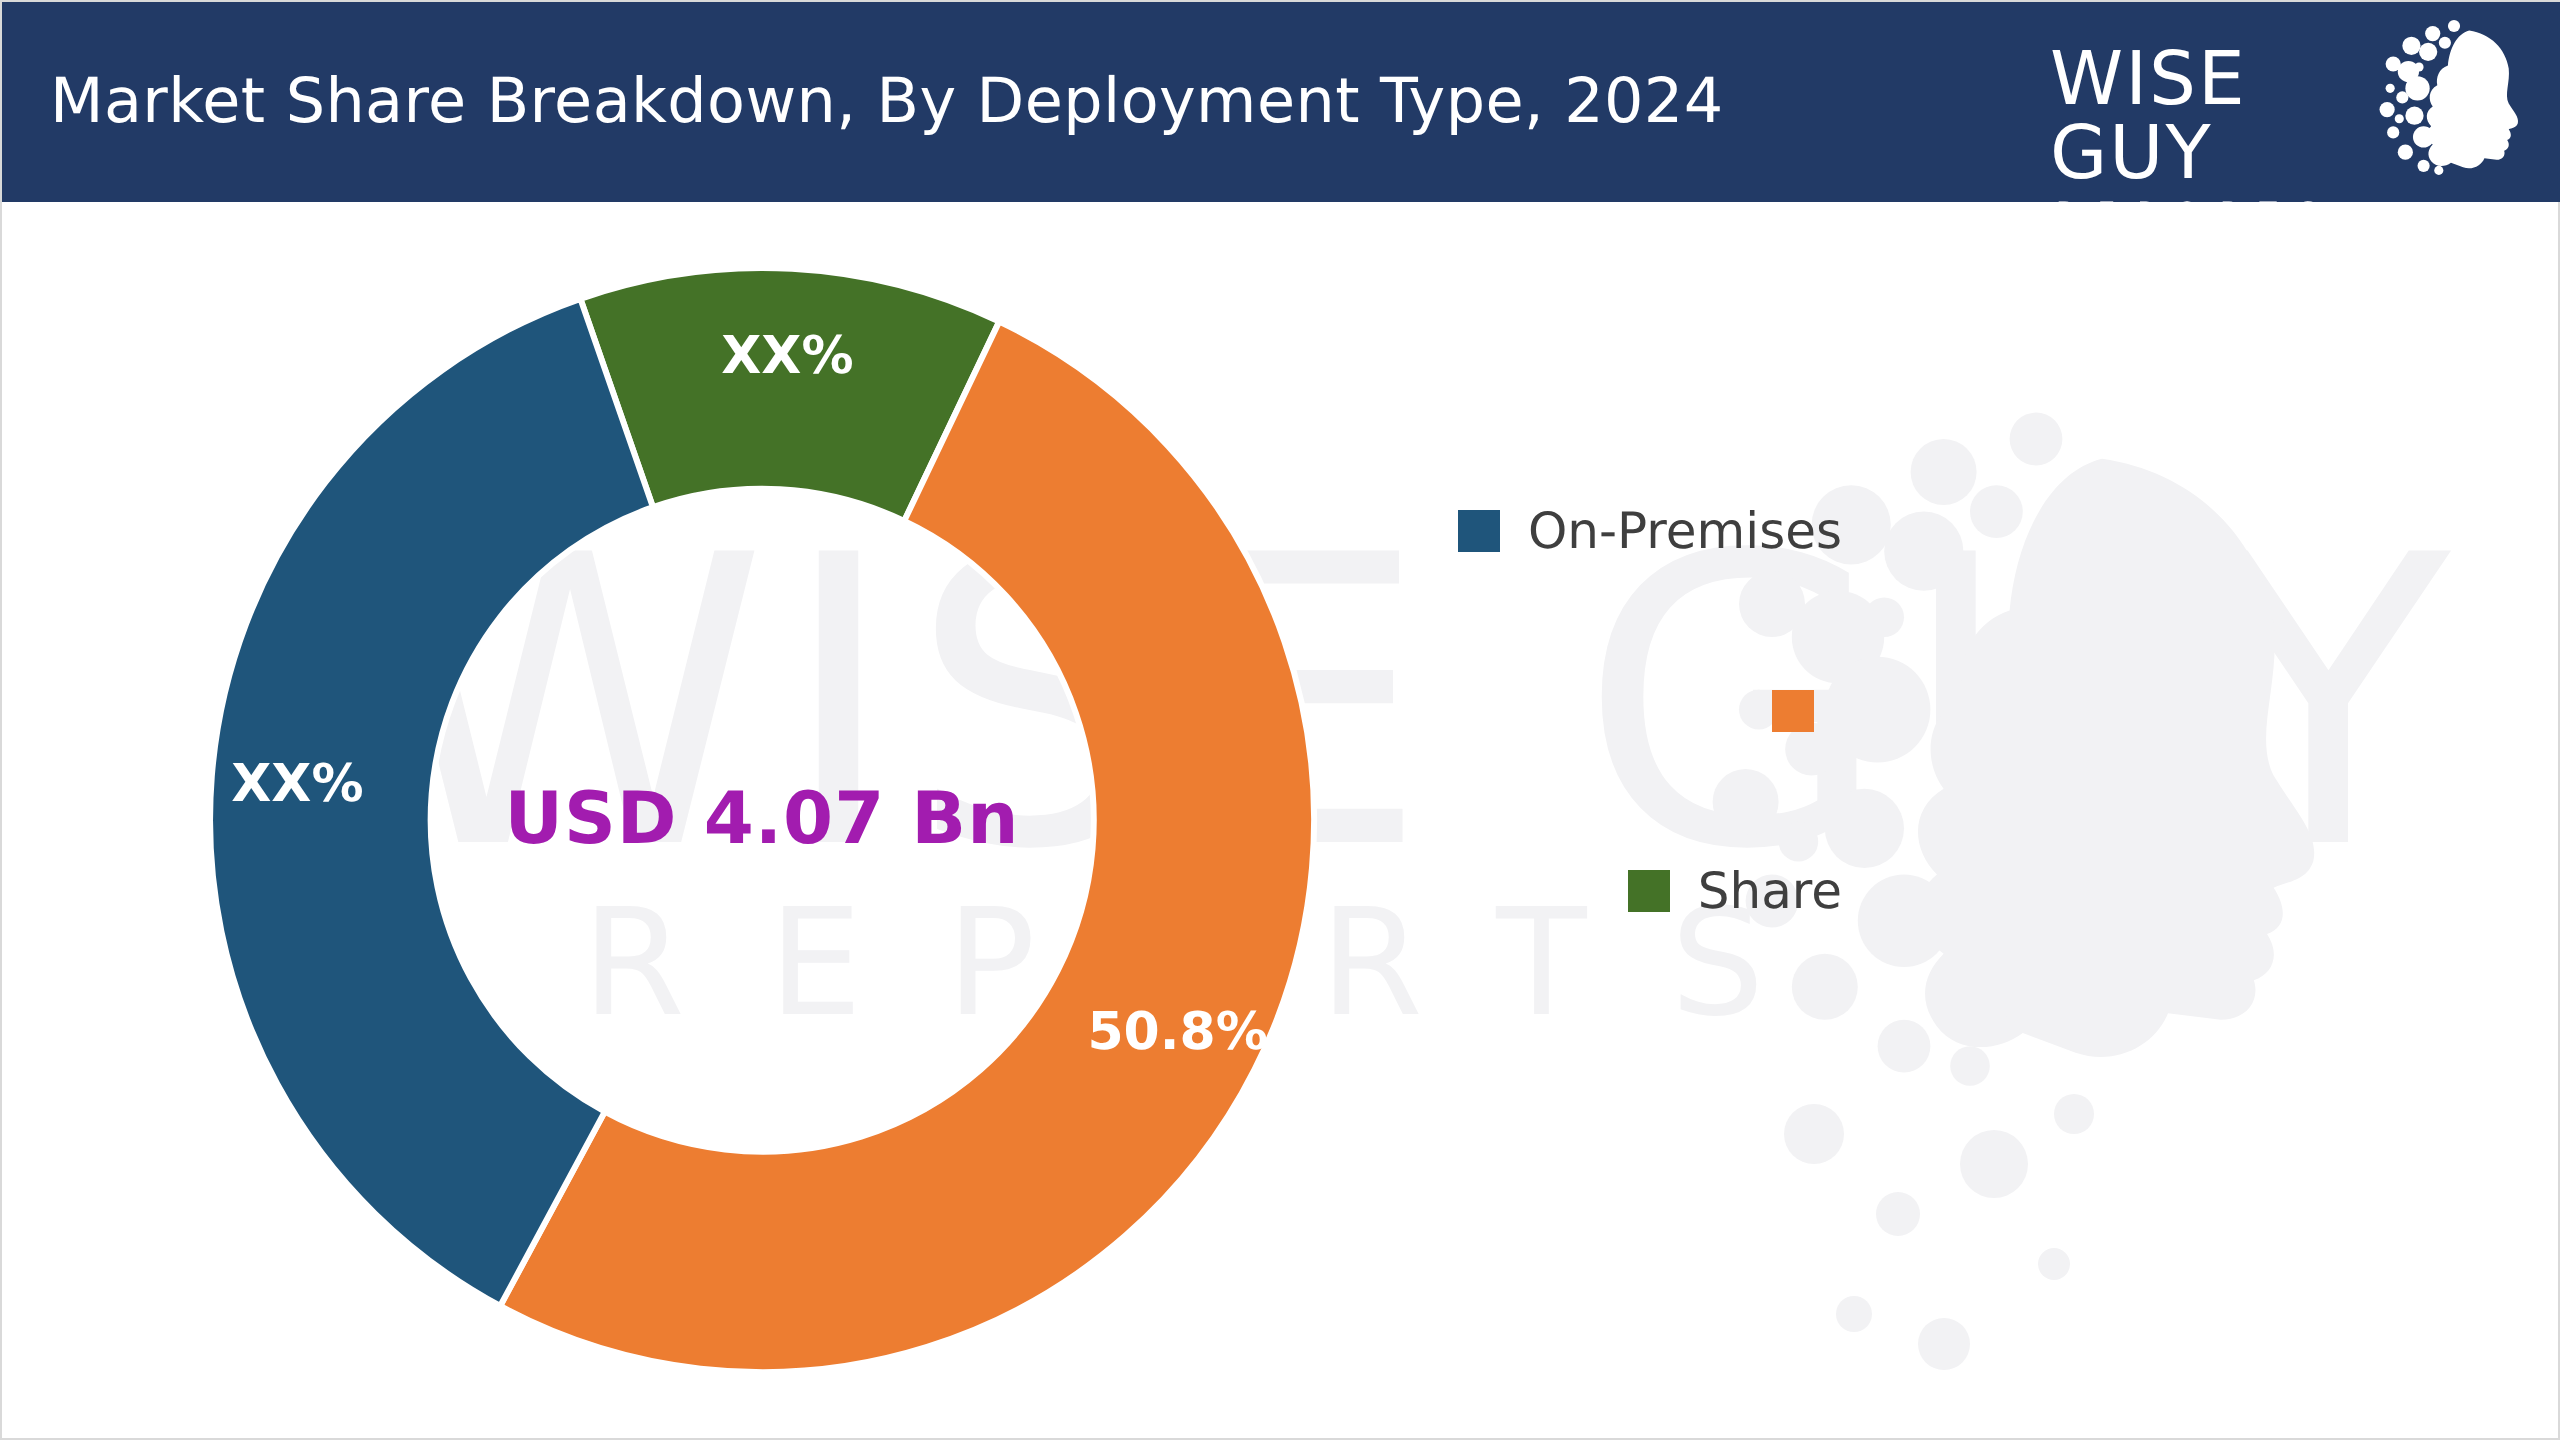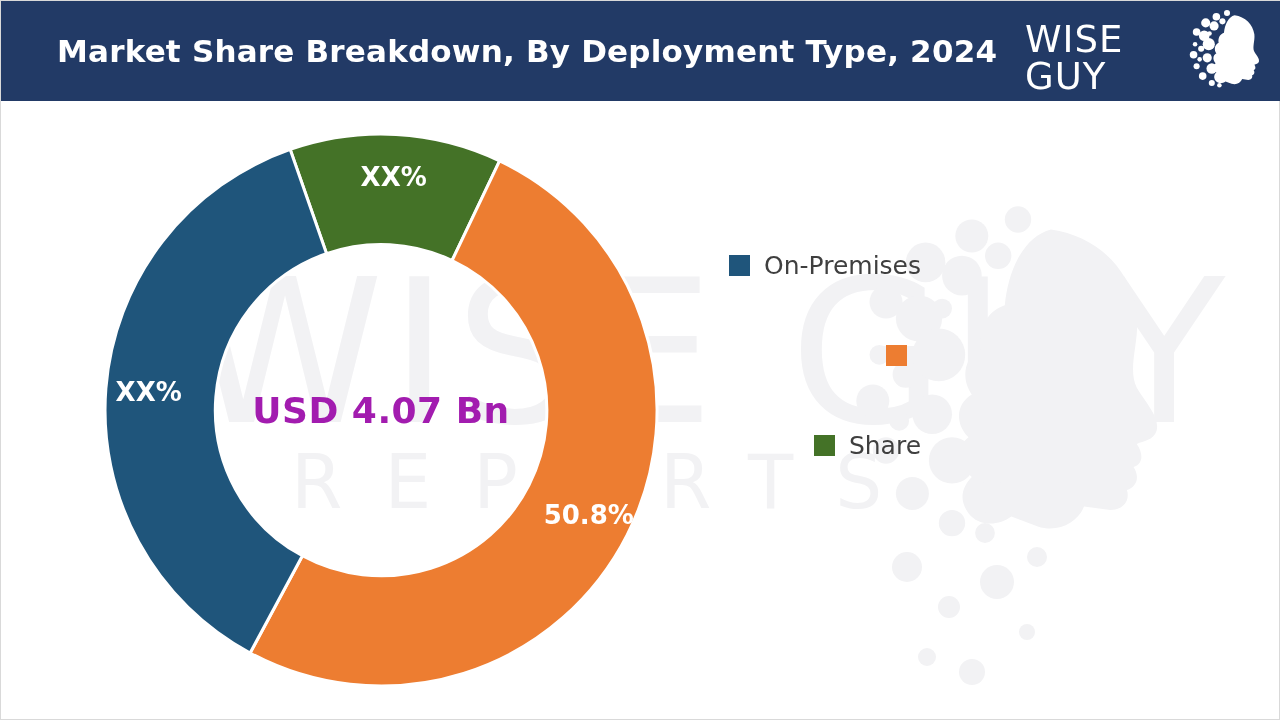--- a/index.html
+++ b/index.html
@@ -2,21 +2,21 @@
 <html><head>
 <meta charset="utf-8">
 <style>
   html,body{margin:0;padding:0;width:1280px;height:720px;overflow:hidden;background:#ffffff;
             font-family:"DejaVu Sans","Liberation Sans",sans-serif;}
   .page{position:absolute;inset:0;border:1px solid #d9d9d9;box-sizing:border-box;background:#ffffff;}
 
   
   .header{position:absolute;left:0;top:0;width:1280px;height:100px;background:#223A66;z-index:5;}
   .title{position:absolute;left:24px;top:0;height:100px;display:flex;align-items:center;
-         color:#ffffff;font-size:31px;font-weight:bold;letter-spacing:.2px;white-space:nowrap;margin-left:32px;}
+         color:#ffffff;font-size:31px;font-weight:normal;letter-spacing:.2px;white-space:nowrap;}
   .logo{position:absolute;right:16px;top:8px;width:240px;height:84px;color:#ffffff;}
   .logo-text{position:absolute;right:80px;top:12px;text-align:left;}
   .logo-l1{display:block;font-size:37px;font-weight:500;letter-spacing:1px;line-height:1;}
   .logo-l2{display:block;font-size:14px;font-weight:400;letter-spacing:11px;margin-top:4px;margin-left:3px;}
   .logo-head{position:absolute;right:0;top:0;}
 
   
   .watermark{position:absolute;inset:0;z-index:1;overflow:hidden;color:#f2f2f4;}
   .wm-line1{position:absolute;left:185px;top:262px;font-size:200px;font-weight:500;
             letter-spacing:6px;line-height:.9;white-space:nowrap;}

